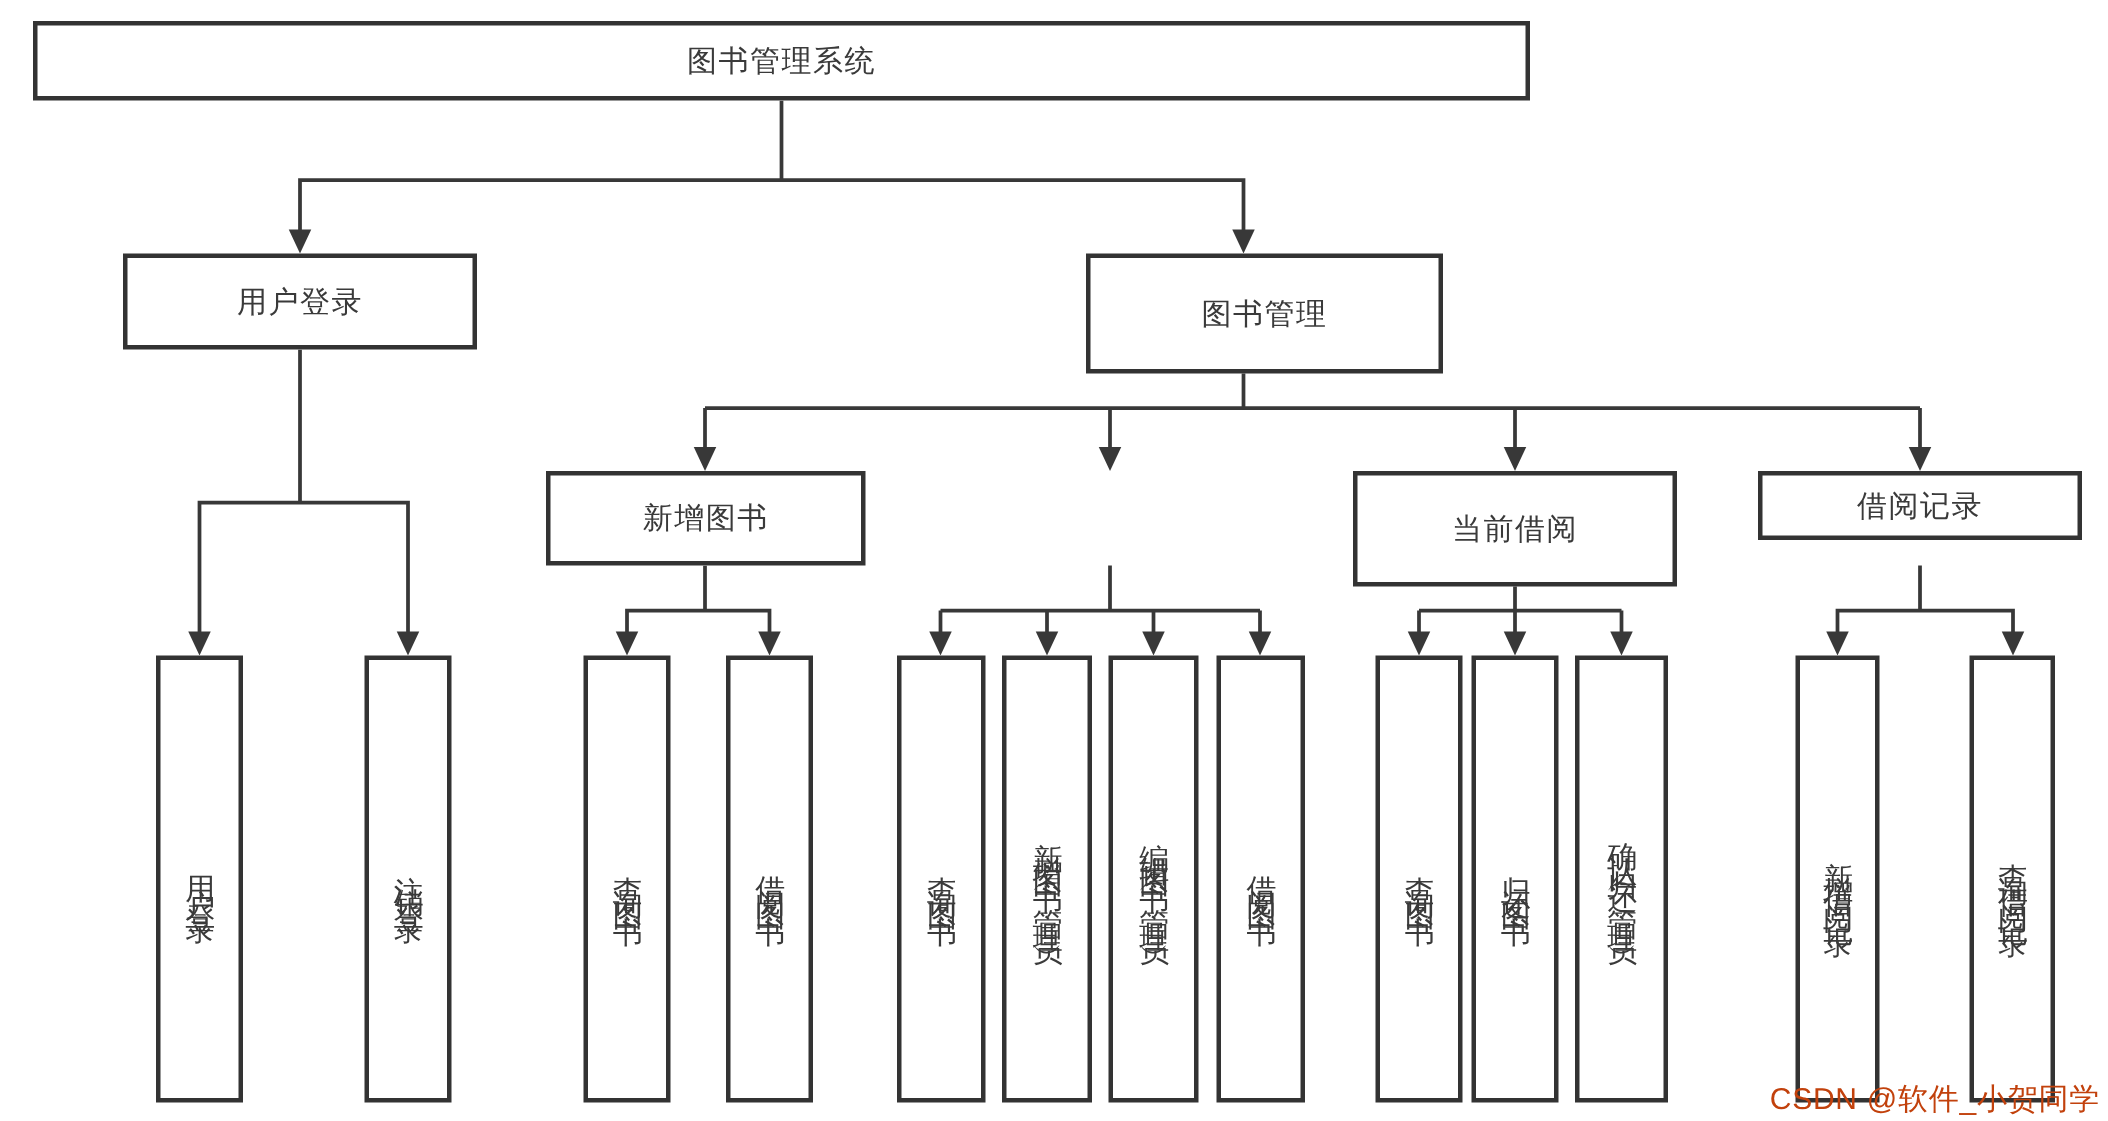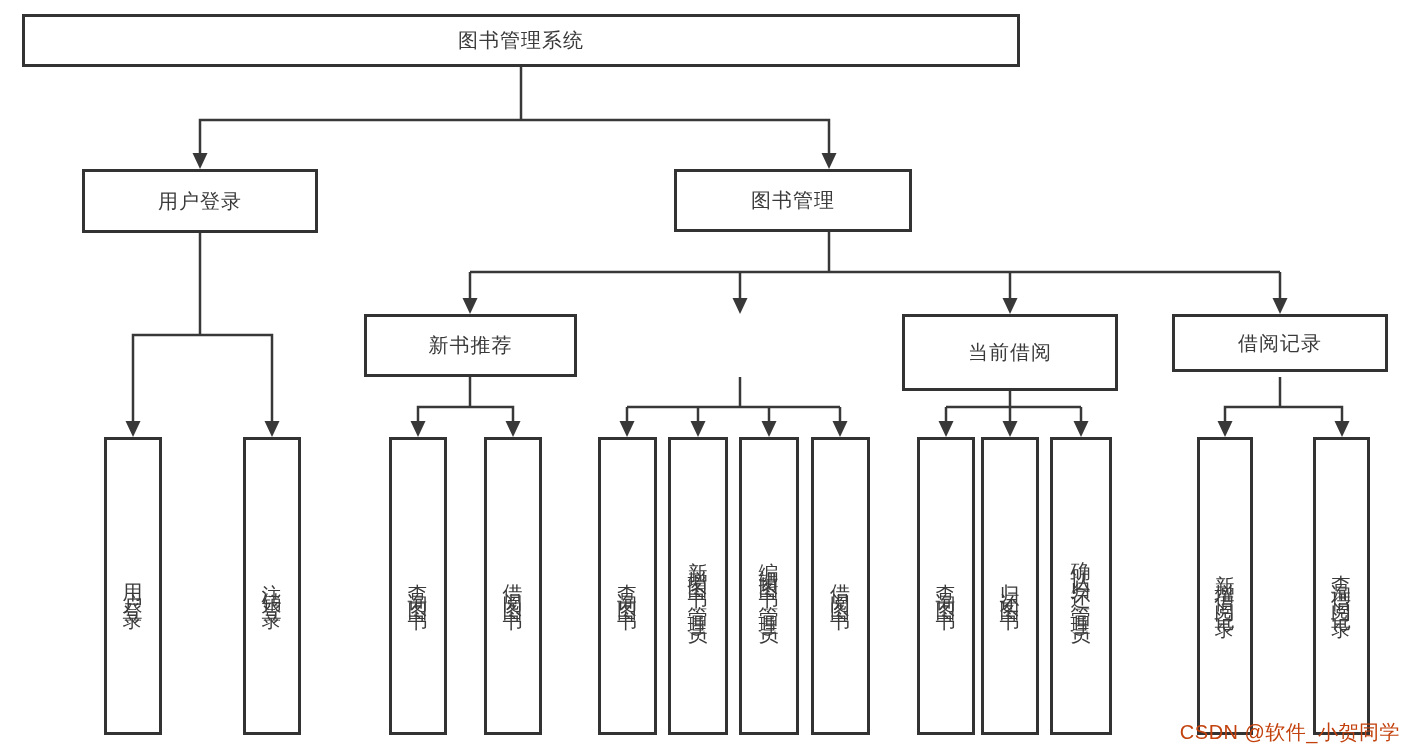--- a/index.html
+++ b/index.html
@@ -105,31 +105,31 @@
     </g>
   </svg>
 
   <div class="node h" style="left:22px;top:14px;width:998px;height:53px">
     <span>图书管理系统</span>
   </div>
 
   <div class="node h" style="left:82px;top:169px;width:236px;height:64px">
     <span>用户登录</span>
   </div>
-  <div class="node h" style="left:674px;top:169px;width:238px;height:63px">
+  <div class="node h" style="left:724px;top:169px;width:238px;height:80px">
     <span>图书管理</span>
   </div>
 
   <div class="node h" style="left:364px;top:314px;width:213px;height:63px">
-    <span>新书推荐</span>
+    <span>新增图书</span>
   </div>
   <div class="node h" style="left:902px;top:314px;width:216px;height:77px">
     <span>当前借阅</span>
   </div>
-  <div class="node h" style="left:1172px;top:314px;width:216px;height:58px">
+  <div class="node h" style="left:1172px;top:314px;width:216px;height:46px">
     <span>借阅记录</span>
   </div>
 
   <div class="node v" style="left:104px;top:437px;width:58px;height:298px">
     <span>用户登录</span>
   </div>
   <div class="node v" style="left:243px;top:437px;width:58px;height:298px">
     <span>注销登录</span>
   </div>
 

